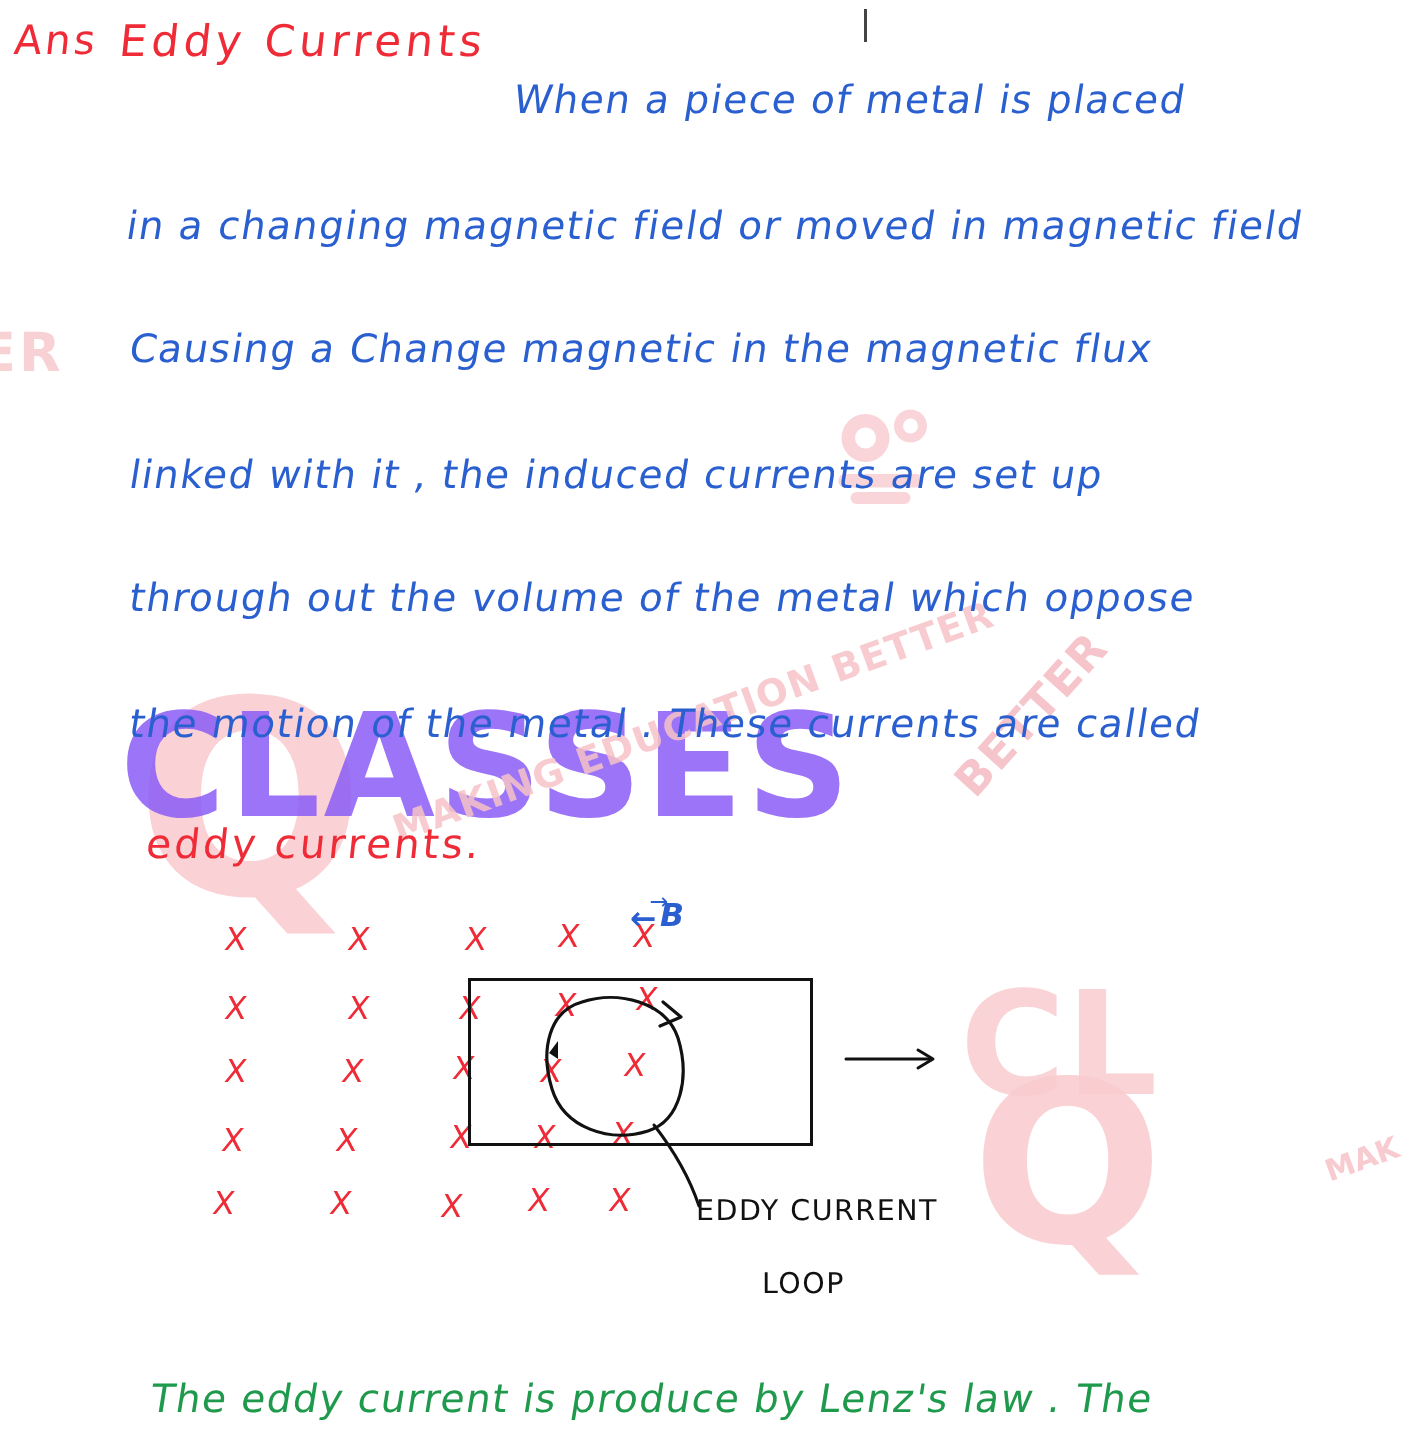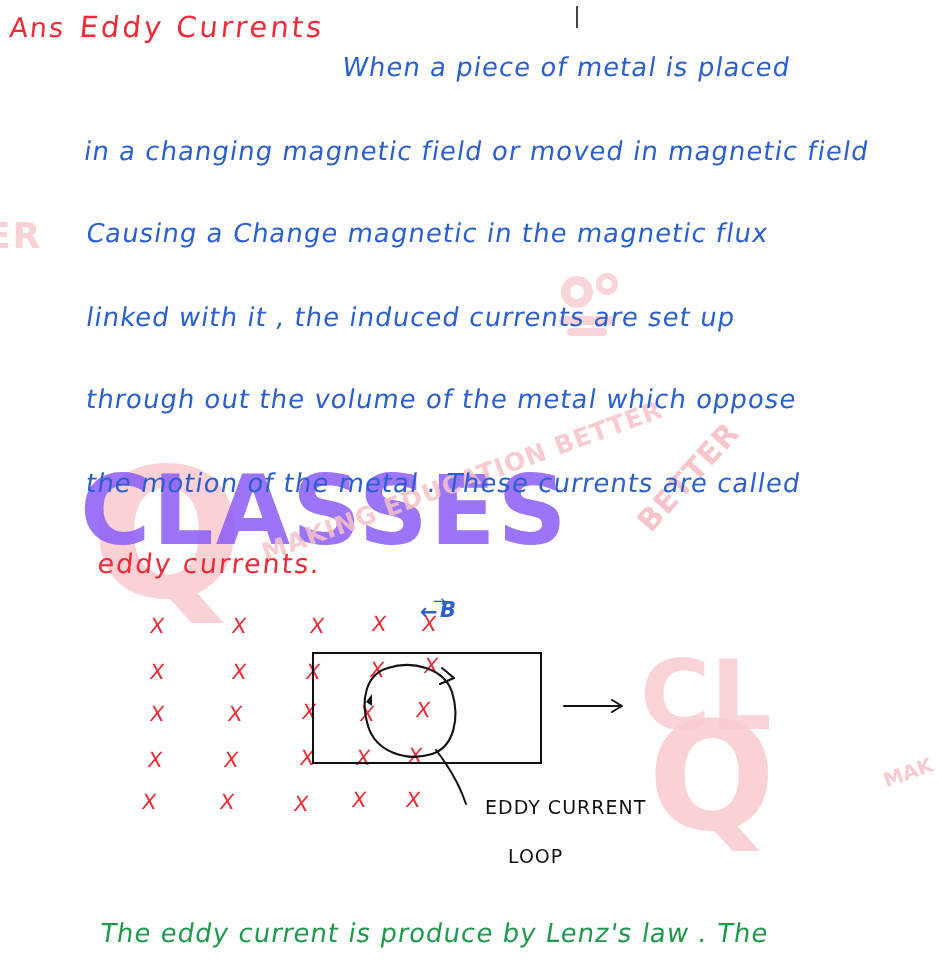--- a/index.html
+++ b/index.html
@@ -268,19 +268,19 @@
       <path d="M322,78 L334,88 L320,94" fill="none" stroke="#111" stroke-width="2.1" stroke-linecap="round" stroke-linejoin="round"></path>
 
       <path d="M246,112 L252,104 L252,116 Z" fill="#111"></path>
 
       <path d="M316,160 C330,178 340,196 346,214" fill="none" stroke="#111" stroke-width="2" stroke-linecap="round"></path>
 
       <line x1="444" y1="116" x2="500" y2="116" stroke="#111" stroke-width="2" stroke-linecap="round"></line>
       <path d="M492,110 L502,116 L492,122" fill="none" stroke="#111" stroke-width="2" stroke-linecap="round" stroke-linejoin="round"></path>
     </svg>
 
-    <div class="label-black" style="left:344px; top:206px;margin-left:21px;">EDDY CURRENT</div>
+    <div class="label-black" style="left:344px; top:206px;">EDDY CURRENT</div>
     <div class="label-black" style="left:388px; top:255px;">LOOP</div>
   </div>
 
   <div class="hw hw-green line-green" style="left:98px; top:918px;">The  eddy        current  is  produce  by   Lenz's  law .  The</div>
 
 </div>
 
 </body></html>

